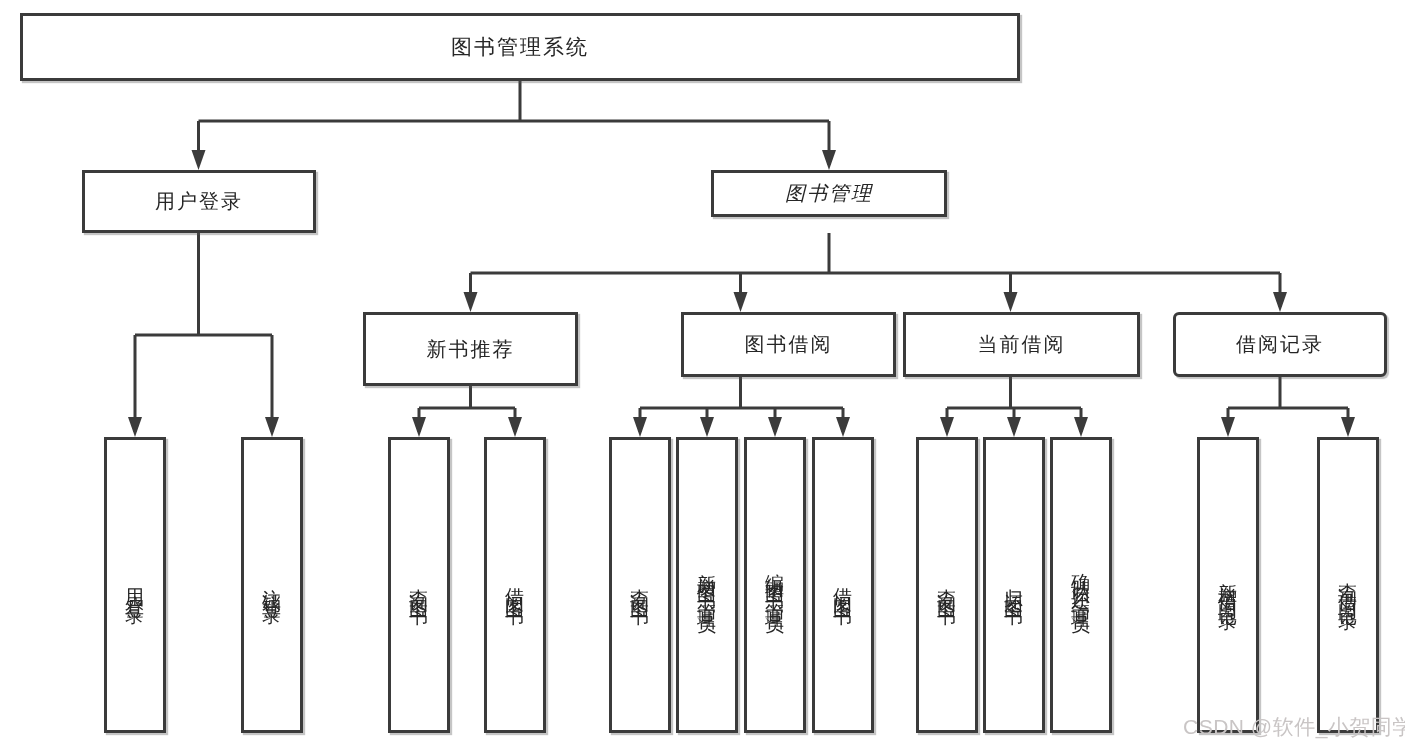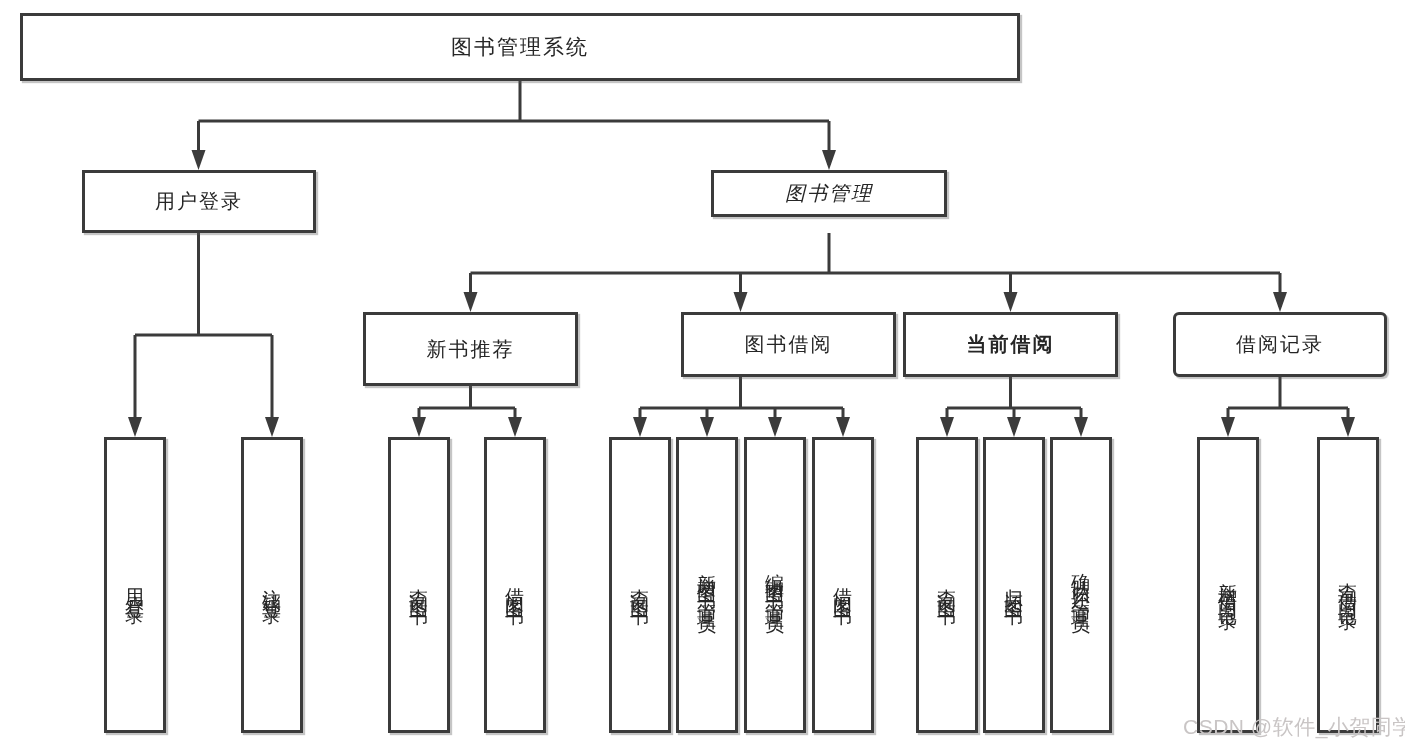--- a/index.html
+++ b/index.html
@@ -42,21 +42,21 @@
     line-height: 1;
   }
   
   #n-root       { left: 20px;   top: 13px;  width: 1000px; height: 68px; font-size: 21px; }
   
   #n-user-login { left: 82px;   top: 170px; width: 234px;  height: 63px; }
   #n-book-mgmt  { left: 711px;  top: 170px; width: 236px;  height: 47px; font-style: italic; }
   
   #n-newbook    { left: 363px;  top: 312px; width: 215px;  height: 74px; }
   #n-borrowing  { left: 633px;  top: 312px; width: 215px;  height: 65px; margin-left: 48px; }
-  #n-current    { left: 903px;  top: 312px; width: 215px;  height: 65px; font-weight: bold; }
+  #n-current    { left: 903px;  top: 312px; width: 237px;  height: 65px; }
   #n-record     { left: 1173px; top: 312px; width: 214px;  height: 65px; border-radius: 6px; }
   
   .leaf { top: 437px; width: 62px; height: 296px; }
   #l-user-login { left: 104px; }
   #l-logout     { left: 241px; }
   #l-nb-query   { left: 388px; }
   #l-nb-borrow  { left: 484px; }
   #l-bb-query   { left: 609px; }
   #l-bb-add     { left: 676px; }
   #l-bb-edit    { left: 744px; }

